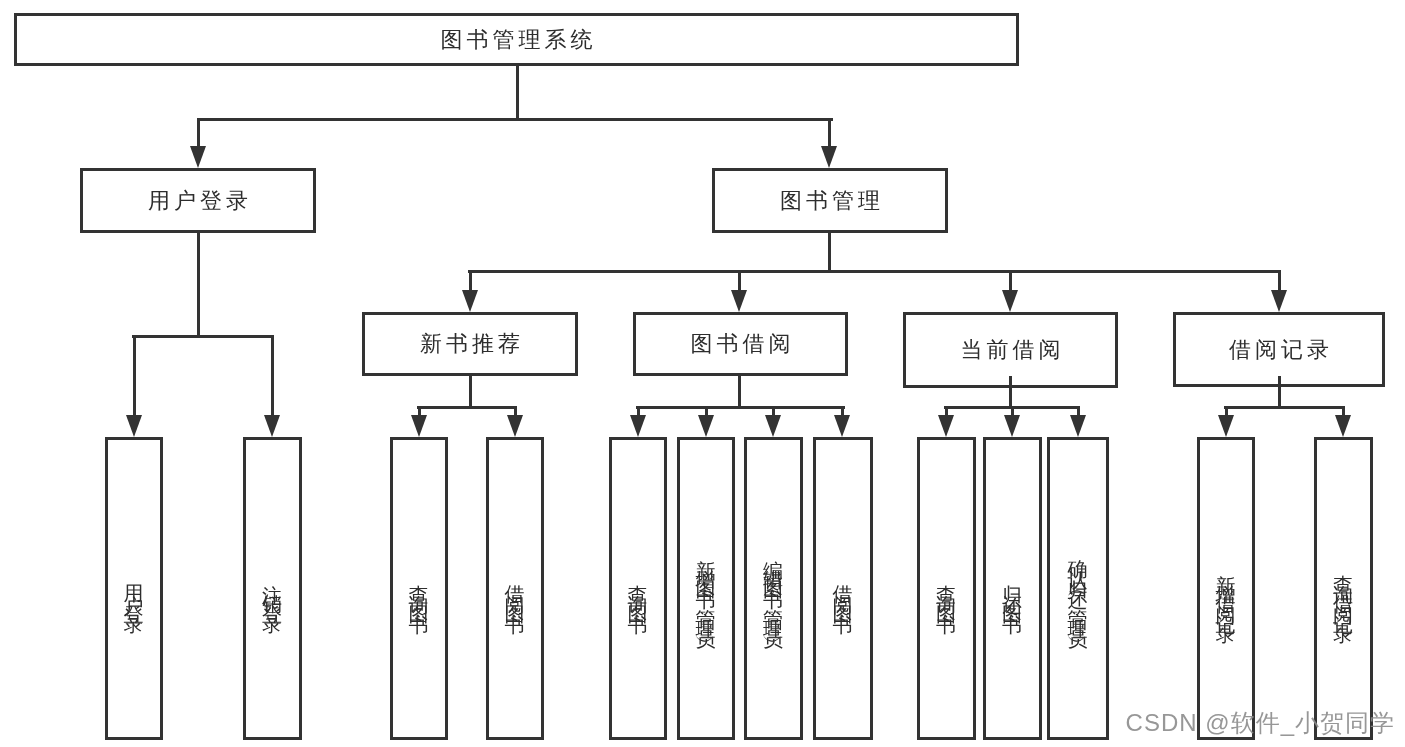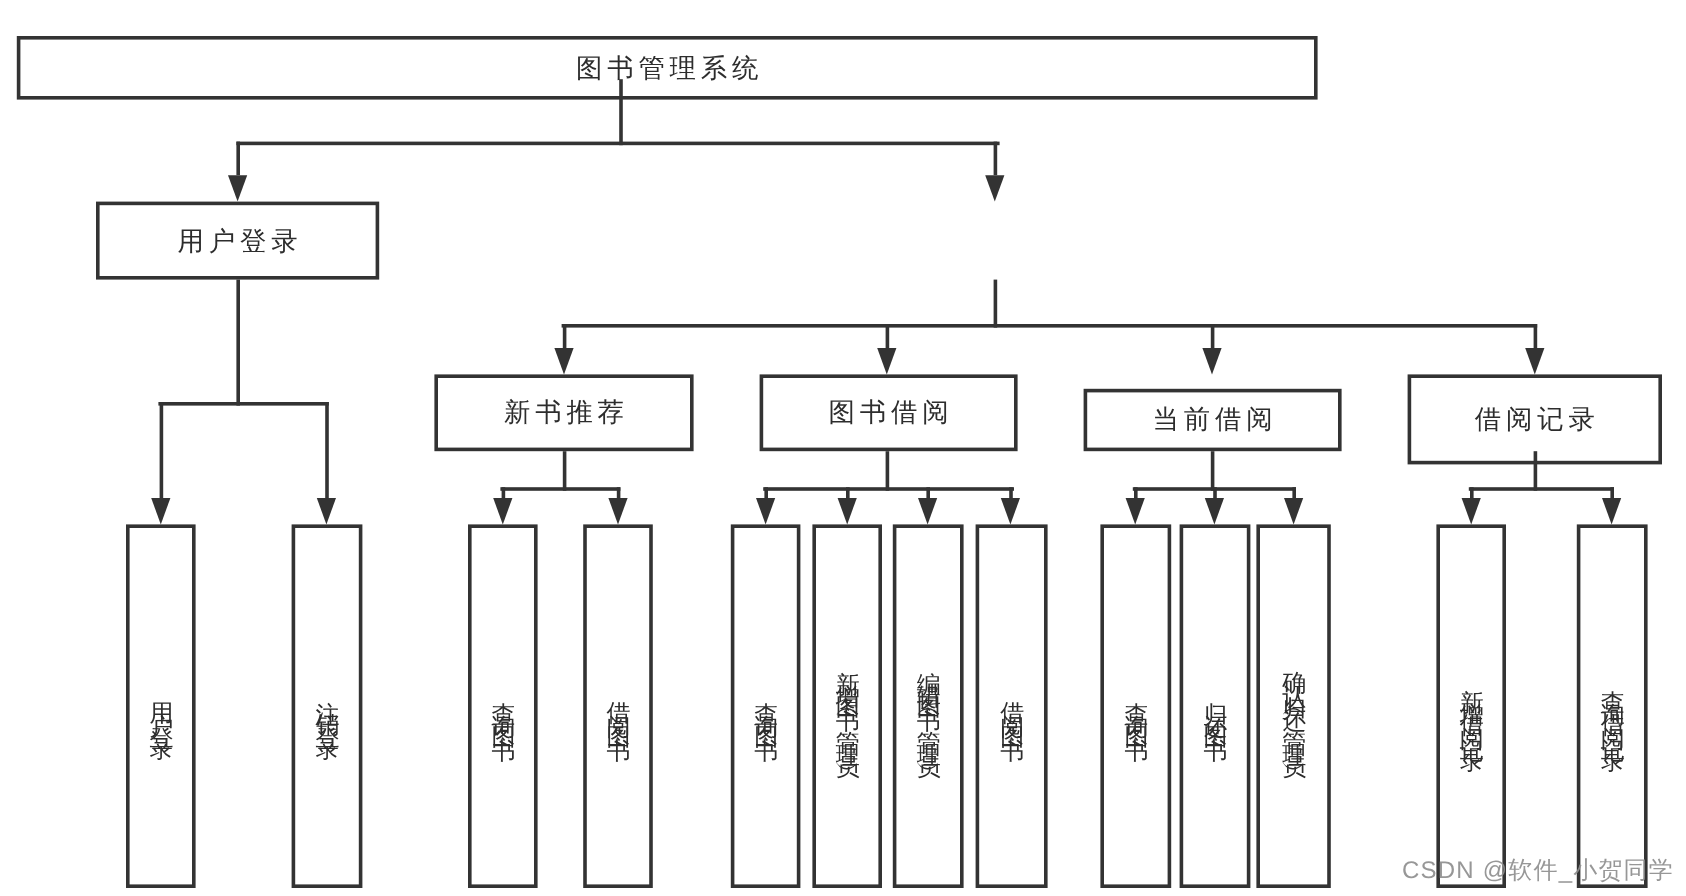--- a/index.html
+++ b/index.html
@@ -20,44 +20,47 @@
     line-height:1;
   }
   .lv{position:absolute;width:3px;background:#333333;}  
   .lh{position:absolute;height:3px;background:#333333;} 
   .ah{ 
     position:absolute;width:0;height:0;
     border-left:8px solid transparent;border-right:8px solid transparent;
     border-top:22px solid #333333;
   }
   .watermark{
-    position:absolute;right:10px;bottom:8px;font-size:20px;letter-spacing:1px;
+    position:absolute;right:10px;bottom:8px;font-size:24px;letter-spacing:1px;
     color:rgba(140,140,140,0.9);z-index:5;white-space:nowrap;
   }
 </style>
 </head>
 <body>
 
 <div class="stage">
 
-  <div class="box h" style="left:14px;top:30px;width:1084px;height:53px;">
+  <div class="box h" style="left:14px;top:13px;width:1005px;height:53px;">
     <span>图书管理系统</span>
   </div>
 
   <div class="box h" style="left:80px;top:168px;width:236px;height:65px;">
     <span>用户登录</span>
+  </div>
+  <div class="box h" style="left:712px;top:168px;width:236px;height:65px;">
+    <span>图书管理</span>
   </div>
 
   <div class="box h" style="left:362px;top:312px;width:216px;height:64px;justify-content:center;">
     <span>新书推荐</span>
   </div>
   <div class="box h" style="left:633px;top:312px;width:215px;height:64px;font-family:Liberation Mono, monospace;">
     <span>图书借阅</span>
   </div>
-  <div class="box h" style="left:903px;top:312px;width:215px;height:52px;margin-top:12px;">
+  <div class="box h" style="left:903px;top:312px;width:215px;height:76px;">
     <span>当前借阅</span>
   </div>
   <div class="box h" style="left:1173px;top:312px;width:212px;height:75px;">
     <span>借阅记录</span>
   </div>
 
   <div class="box v" style="left:105px;top:437px;width:58px;height:303px;">
     <span>用户登录</span>
   </div>
   <div class="box v" style="left:243px;top:437px;width:59px;height:303px;">

